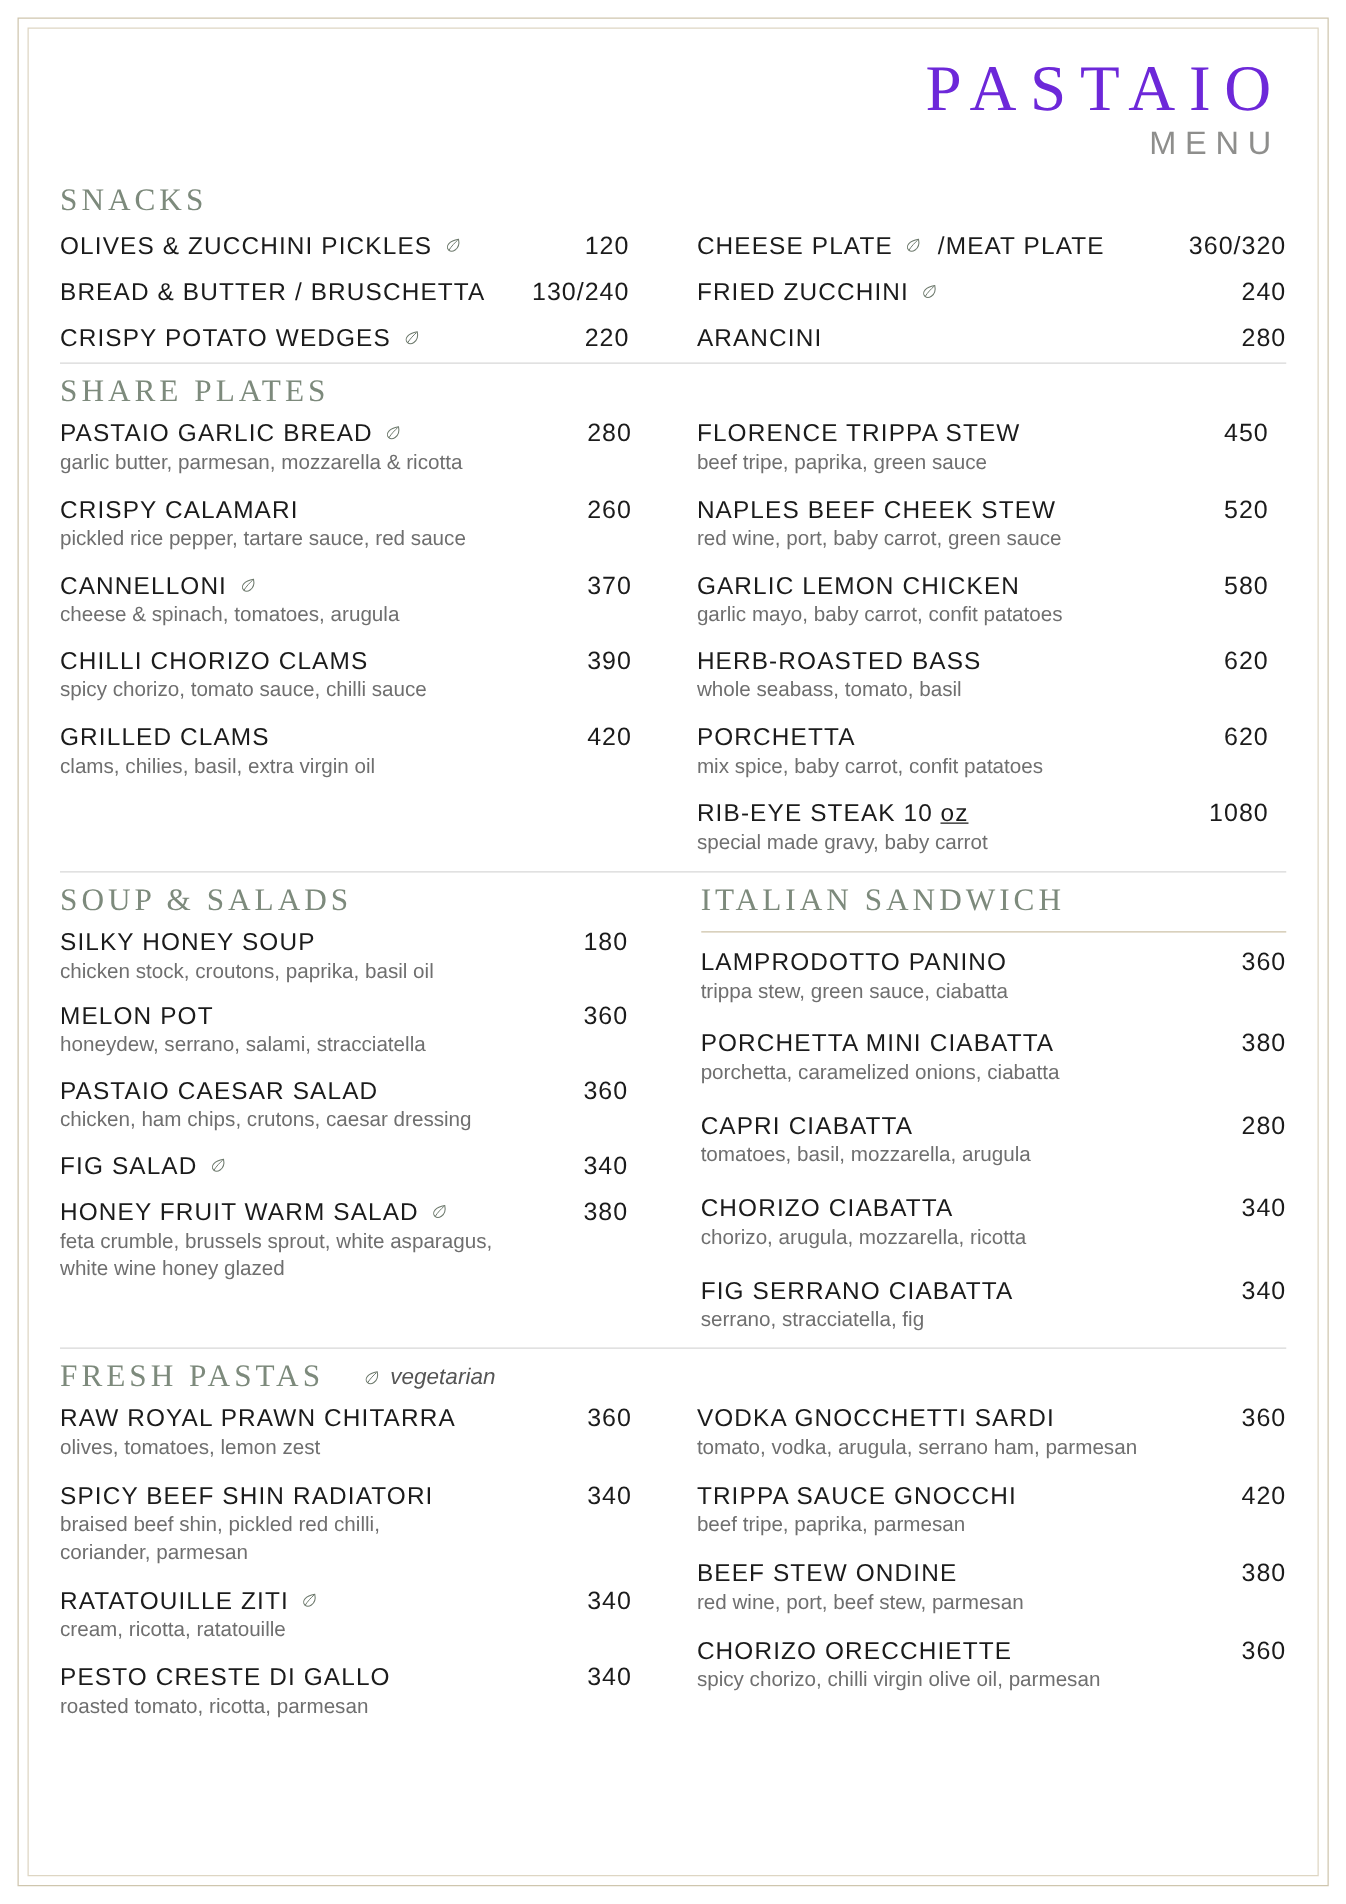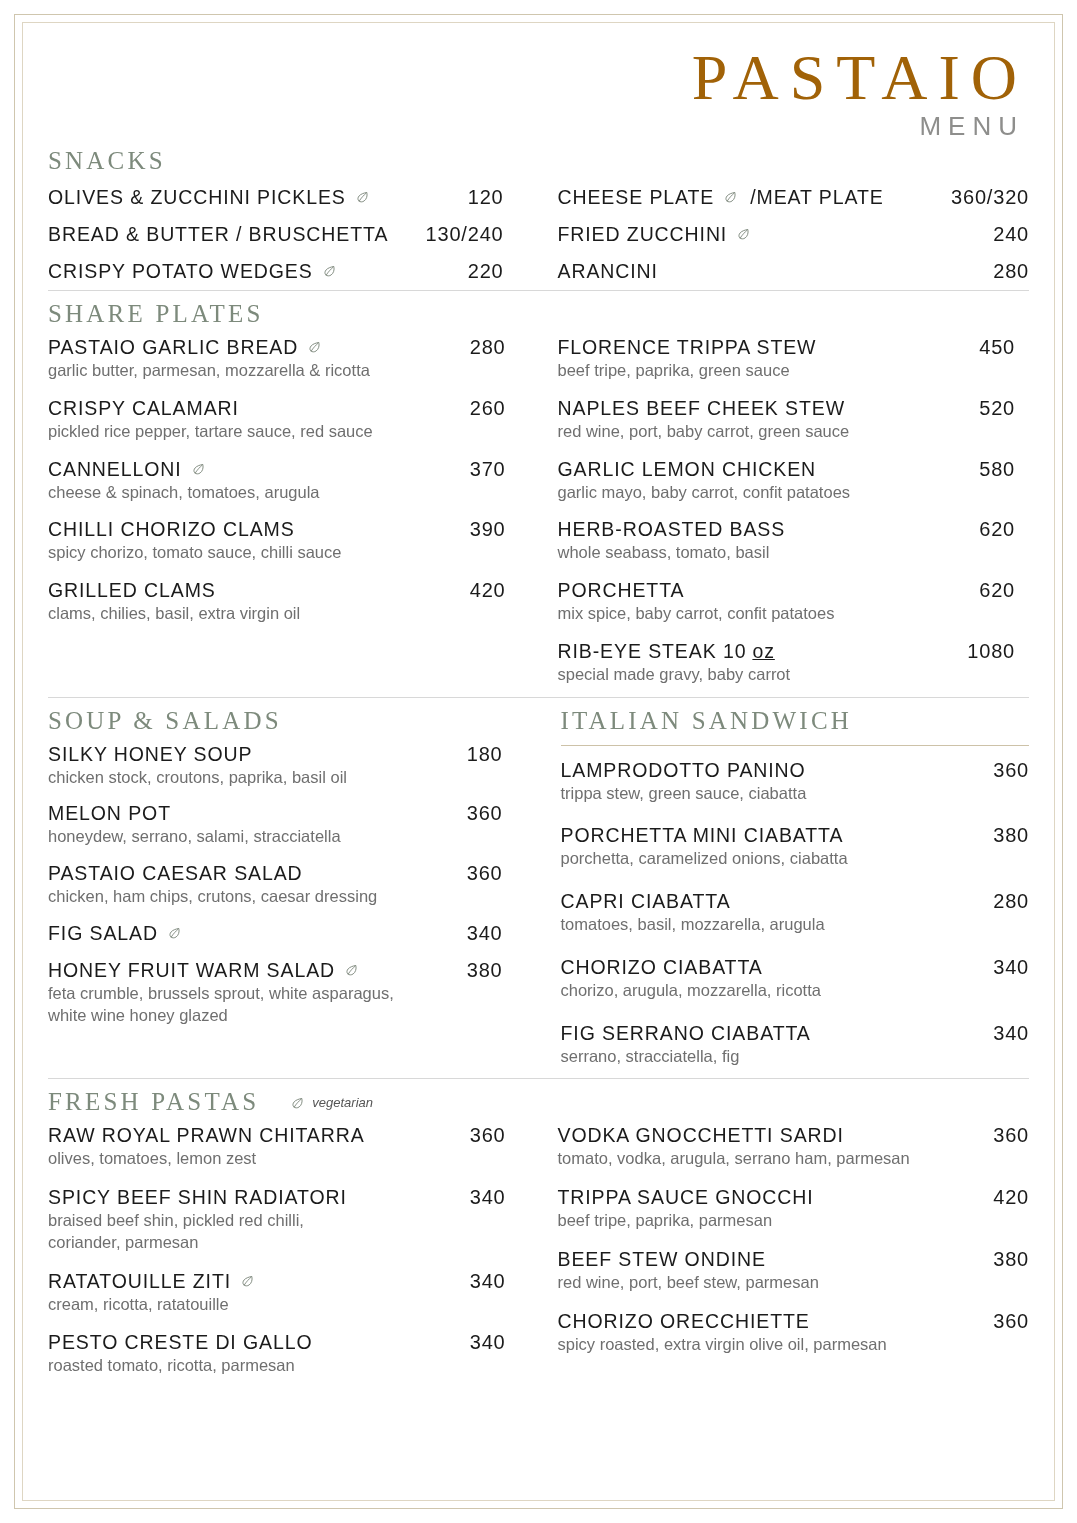--- a/index.html
+++ b/index.html
@@ -38,23 +38,23 @@
   }
 
   
   .masthead {
     text-align: right;
     padding-right: 12px;
     height: 92px;
   }
   .brand {
     font-family: "Liberation Serif", serif;
-    font-size: 64px;
+    font-size: 52px;
     letter-spacing: 11px;
-    color: #a16207;
+    color: #6d28d9;
     font-weight: 400;
     line-height: 1;
     margin-right: -11px;
   }
   .brand-sub {
     font-family: "Liberation Sans", sans-serif;
     font-size: 26px;
     letter-spacing: 7px;
     color: #8e8e8c;
     font-weight: 300;
@@ -85,21 +85,21 @@
     align-items: baseline;
     gap: 22px;
     padding-top: 9px;
     padding-bottom: 4px;
   }
   .legend {
     display: flex;
     align-items: center;
     gap: 7px;
     font-style: italic;
-    font-size: 13px;
+    font-size: 18px;
     color: #555;
   }
 
   .tan-rule {
     height: 1px;
     background: #cdc2a8;
     margin-top: 6px;
     margin-bottom: 4px;
   }
 
@@ -577,19 +577,19 @@
               <span class="price">380</span>
             </div>
             <div class="desc">red wine, port, beef stew, parmesan</div>
           </div>
           <div class="entry">
             <div class="entry-top">
               <span class="name">CHORIZO ORECCHIETTE</span>
               <span class="spacer"></span>
               <span class="price">360</span>
             </div>
-            <div class="desc">spicy roasted, extra virgin olive oil, parmesan</div>
+            <div class="desc">spicy chorizo, chilli virgin olive oil, parmesan</div>
           </div>
         </div>
     </div>
   </div>
 
 </div>
 
 </body></html>

